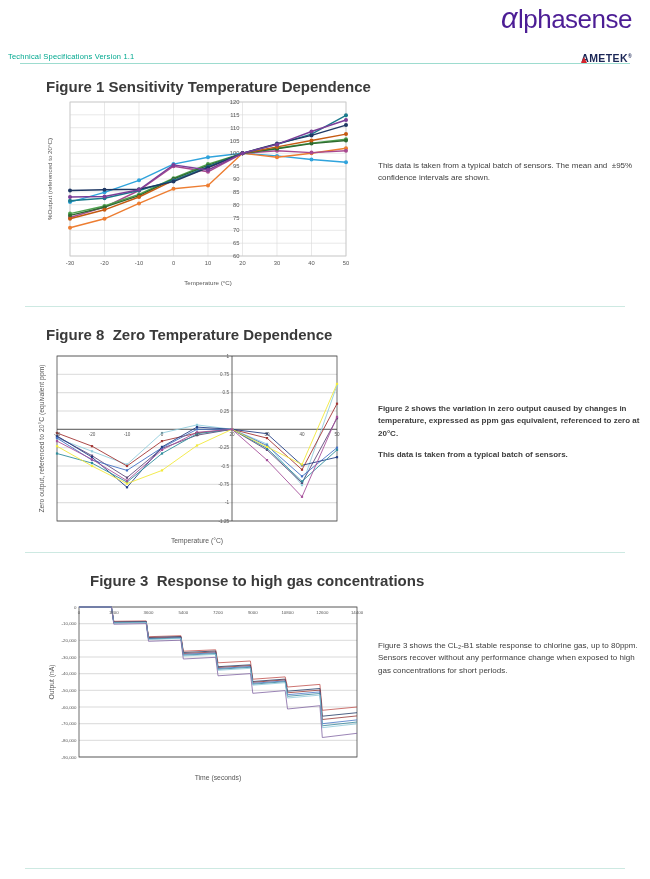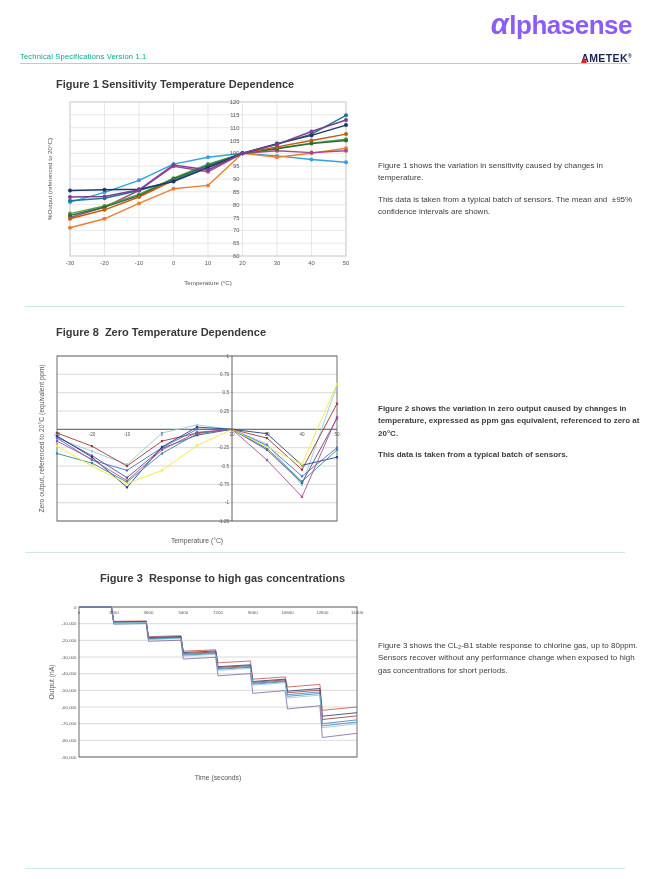--- a/index.html
+++ b/index.html
@@ -1,27 +1,27 @@
 <!DOCTYPE html>
 <html><head>
 <meta charset="utf-8">
 <style>
   html,body{margin:0;padding:0;background:#ffffff;}
   .page{position:relative;width:650px;height:879px;background:#fff;
         font-family:"Liberation Sans",sans-serif;overflow:hidden;}
-  .doc-label{position:absolute;left:20px;top:52px;font-size:7.5px;color:#00A88F;letter-spacing:.2px;}
+  .doc-label{position:absolute;left:8px;top:52px;font-size:7.5px;color:#00A88F;letter-spacing:.2px;}
   .header-rule{position:absolute;left:20px;top:63px;width:610px;border-top:1px solid #9ddccf;}
-  .logo{position:absolute;right:18px;top:10px;color:#8b5cf6;font-weight:700;font-size:26px;line-height:1;letter-spacing:-.5px;}
+  .logo{position:absolute;right:18px;top:4px;color:#4c1d95;font-weight:400;font-size:26px;line-height:1;letter-spacing:-.5px;}
   .logo .alpha{font-style:italic;font-size:29px;margin-right:1px;}
   .brand{position:absolute;right:18px;top:52px;font-size:10.5px;font-weight:700;color:#1B2656;letter-spacing:.4px;}
   .brand .brand-word{position:relative;display:inline-block;}
   .brand .brand-word::before{content:"";position:absolute;left:0;bottom:1px;width:0;height:0;
      border-left:3.5px solid transparent;border-right:3.5px solid transparent;border-bottom:6.5px solid #D5232A;}
   .brand sup{font-size:5px;}
-  .fig-title{position:absolute;left:56px;font-size:11px;font-weight:700;color:#3a3a3a;white-space:pre-wrap;}
+  .fig-title{position:absolute;left:46px;font-size:15px;font-weight:700;color:#3a3a3a;white-space:pre-wrap;}
   .chart{position:absolute;}
   .chart svg{display:block;}
   .chart svg text{fill:#575757;}
   .text-col{position:absolute;left:378px;width:262px;}
   .text-col p{margin:0 0 9px 0;font-size:8px;line-height:1.55;color:#3d3d3d;white-space:pre-wrap;}
   .divider{position:absolute;left:25px;width:600px;border-top:1px solid #cde9e2;}
 </style>
 </head>
 <body>
 
@@ -168,21 +168,20 @@
         <text x="166.0" y="169.3" font-size="5.8" text-anchor="middle">10</text>
         <text x="200.5" y="169.3" font-size="5.8" text-anchor="middle">20</text>
         <text x="235.0" y="169.3" font-size="5.8" text-anchor="middle">30</text>
         <text x="269.5" y="169.3" font-size="5.8" text-anchor="middle">40</text>
         <text x="304.0" y="169.3" font-size="5.8" text-anchor="middle">50</text>
         <text x="166.0" y="189" font-size="6.2" text-anchor="middle">Temperature (°C)</text>
         <text x="10" y="83.0" font-size="6.2" text-anchor="middle" transform="rotate(-90 10 83.0)">%Output (referenced to 20°C)</text>
       </svg>
     </div>
   <div class="text-col" style="top:160px;">
-    <p>Figure 1 shows the variation in sensitivity caused by changes in temperature.</p>
     <p>This data is taken from a typical batch of sensors. The mean and  ±95% confidence intervals are shown.</p>
   </div>
 
   <div class="divider" style="top:306px;"></div>
 
   <div class="fig-title" style="top:326px;">Figure 8  Zero Temperature Dependence</div>
   <div class="chart" style="left:34px;top:346px;">
       <svg width="312" height="200" viewBox="0 0 312 200" xmlns="http://www.w3.org/2000/svg">
         <line x1="23" y1="10.0" x2="303" y2="10.0" stroke="#bfbfbf" stroke-width="0.6"></line>
         <line x1="23" y1="28.3" x2="303" y2="28.3" stroke="#bfbfbf" stroke-width="0.6"></line>

